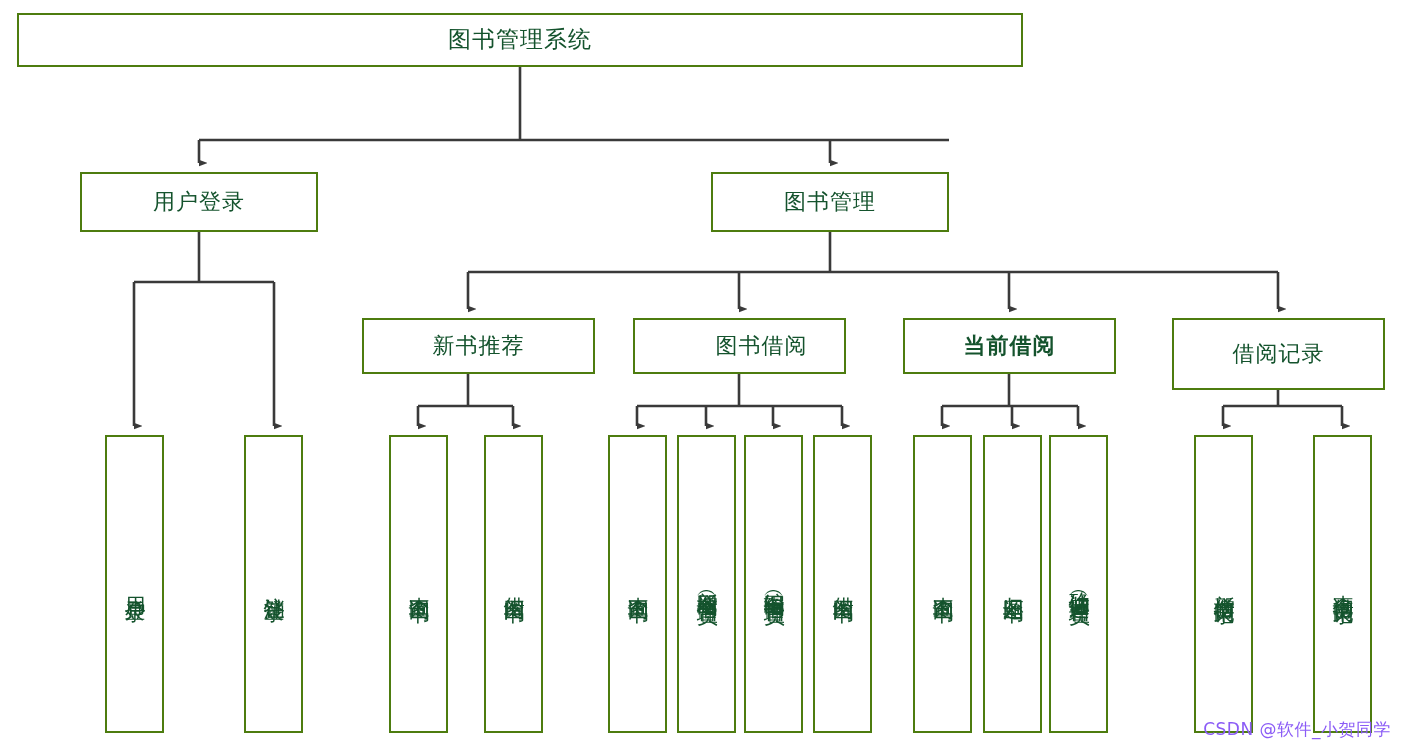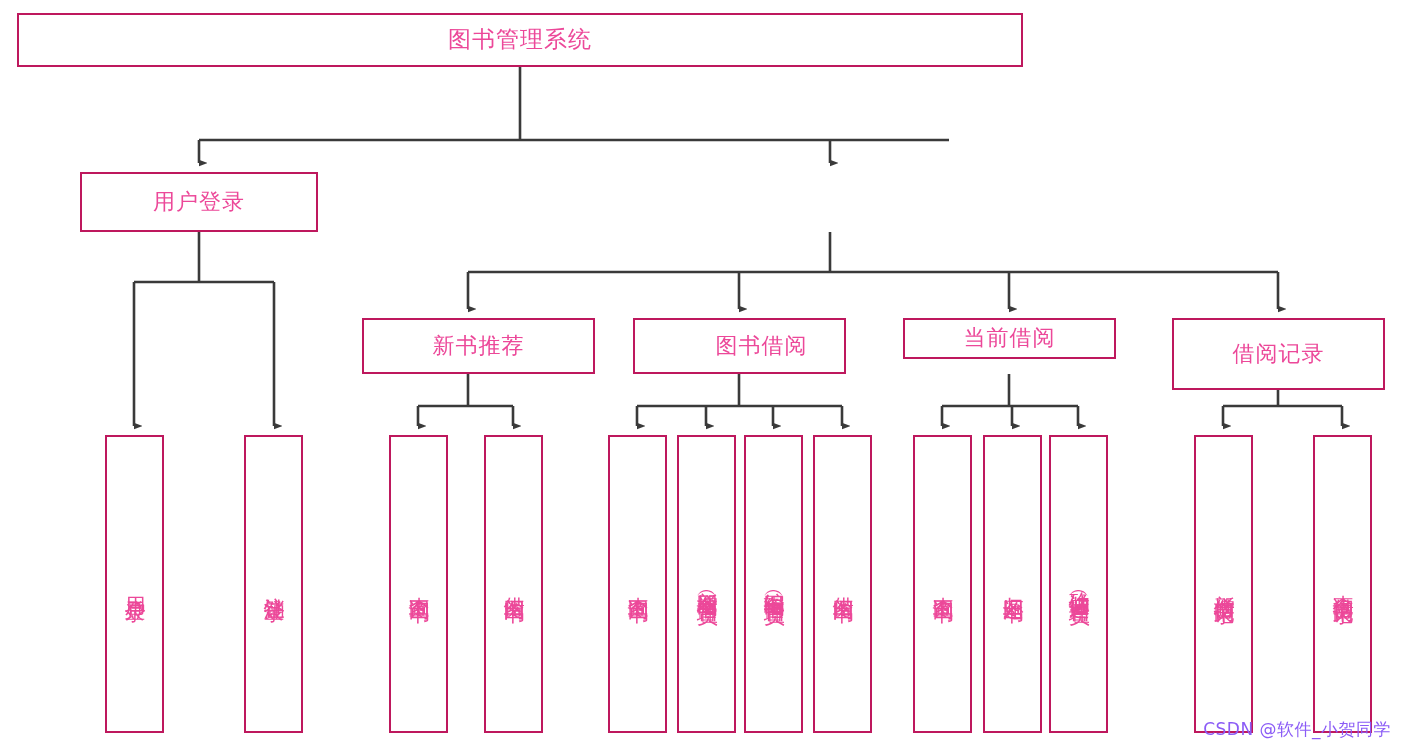--- a/index.html
+++ b/index.html
@@ -23,26 +23,26 @@
     position: absolute;
     left: 0;
     top: 0;
     width: 1405px;
     height: 747px;
     pointer-events: none;
   }
   .node {
     position: absolute;
     box-sizing: border-box;
-    border: 2px solid #be185d;
+    border: 2px solid #4d7c0f;
     background: #ffffff;
     display: flex;
     align-items: center;
     justify-content: center;
-    color: #ec4899;
+    color: #14532d;
   }
   .node.horiz {
     font-size: 22px;
     letter-spacing: 1px;
     line-height: 1.2;
     white-space: nowrap;
   }
   .node.vert {
     font-size: 21px;
     line-height: 1.22;
@@ -129,30 +129,33 @@
   </svg>
 
   <div class="node horiz root" style="left:17px; top:13px; width:1006px; height:54px;">
     <span>图书管理系统</span>
   </div>
 
   <div class="node horiz" style="left:80px; top:172px; width:238px; height:60px;">
     <span>用户登录</span>
   </div>
 
+  <div class="node horiz" style="left:711px; top:172px; width:238px; height:60px;">
+    <span>图书管理</span>
+  </div>
 
   <div class="node horiz" style="left:362px; top:318px; width:233px; height:56px;">
     <span>新书推荐</span>
   </div>
 
   <div class="node horiz" style="left:633px; top:318px; width:213px; height:56px;padding-left:44px;">
     <span>图书借阅</span>
   </div>
 
-  <div class="node horiz" style="left:903px; top:318px; width:213px; height:41px;">
+  <div class="node horiz" style="left:903px; top:318px; width:213px; height:56px;font-weight:bold;">
     <span>当前借阅</span>
   </div>
 
   <div class="node horiz" style="left:1172px; top:318px; width:213px; height:72px;">
     <span>借阅记录</span>
   </div>
 
   <div class="node vert" style="left:105px; top:435px; width:59px; height:298px;">
     <span class="vlabel">用户登录</span>
   </div>

